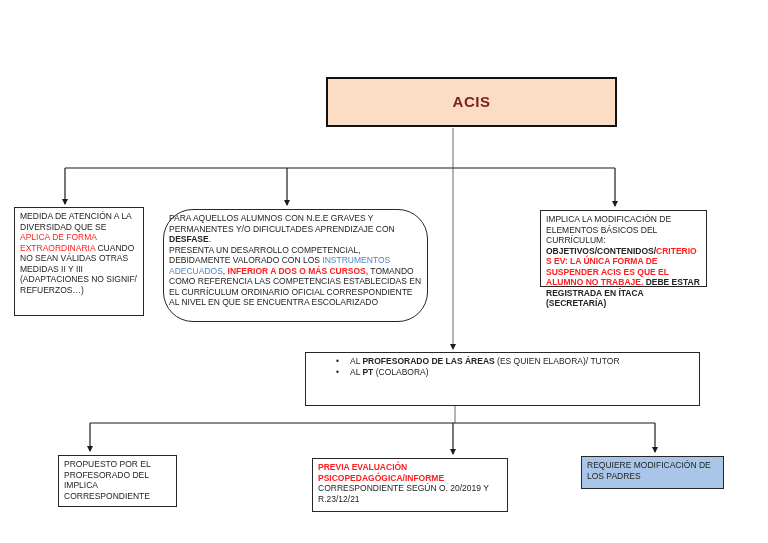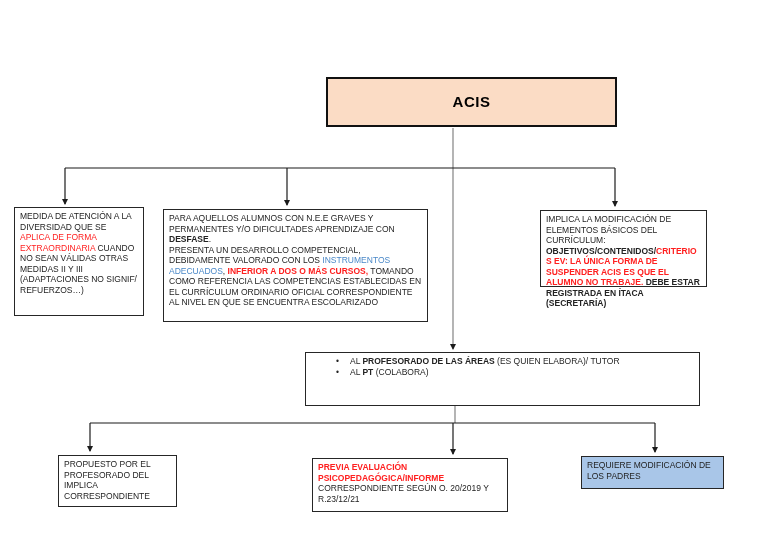--- a/index.html
+++ b/index.html
@@ -19,24 +19,24 @@
   .box-text { white-space:pre-wrap; overflow-wrap:break-word; word-wrap:break-word; }
   .seg { }
   .red  { color:var(--red,#ff2020); }
   .blue { color:var(--blue,#4a88c8); }
   .b    { font-weight:bold; }
 
   .acis {
     left:326px; top:77px; width:291px; height:50px;
     background:var(--acis_fill,#fbdcc5); border:2.5px solid #111111;
     display:flex; align-items:center; justify-content:center;
-    font-size:15px; font-weight:bold; letter-spacing:.5px; color:#000000;
+    font-size:15px; font-weight:bold; letter-spacing:.5px; color:#7f1d1d;
   }
   .medida     { left:14px;  top:207px; width:130px; height:109px; }
-  .alumnos    { left:163px; top:209px; width:265px; height:113px; }
+  .alumnos    { left:163px; top:209px; width:265px; height:113px;border-radius:30px; }
   .curriculum { left:540px; top:210px; width:167px; height:77px; border-width:1.8px; }
   .implica    { left:305px; top:352px; width:395px; height:54px; }
   .propuesto  { left:58px;  top:455px; width:119px; height:52px; }
   .previa     { left:312px; top:458px; width:196px; height:54px; }
   .padres     { left:581px; top:456px; width:143px; height:33px; background:var(--authorization_fill,#a9c6e8); }
 
   .bullet-row { display:flex; padding-left:25px; }
   .bullet-row::before { content:"\2022"; width:14px; flex:0 0 14px; }
   .bullet-text { white-space:pre-wrap; }
 </style>

